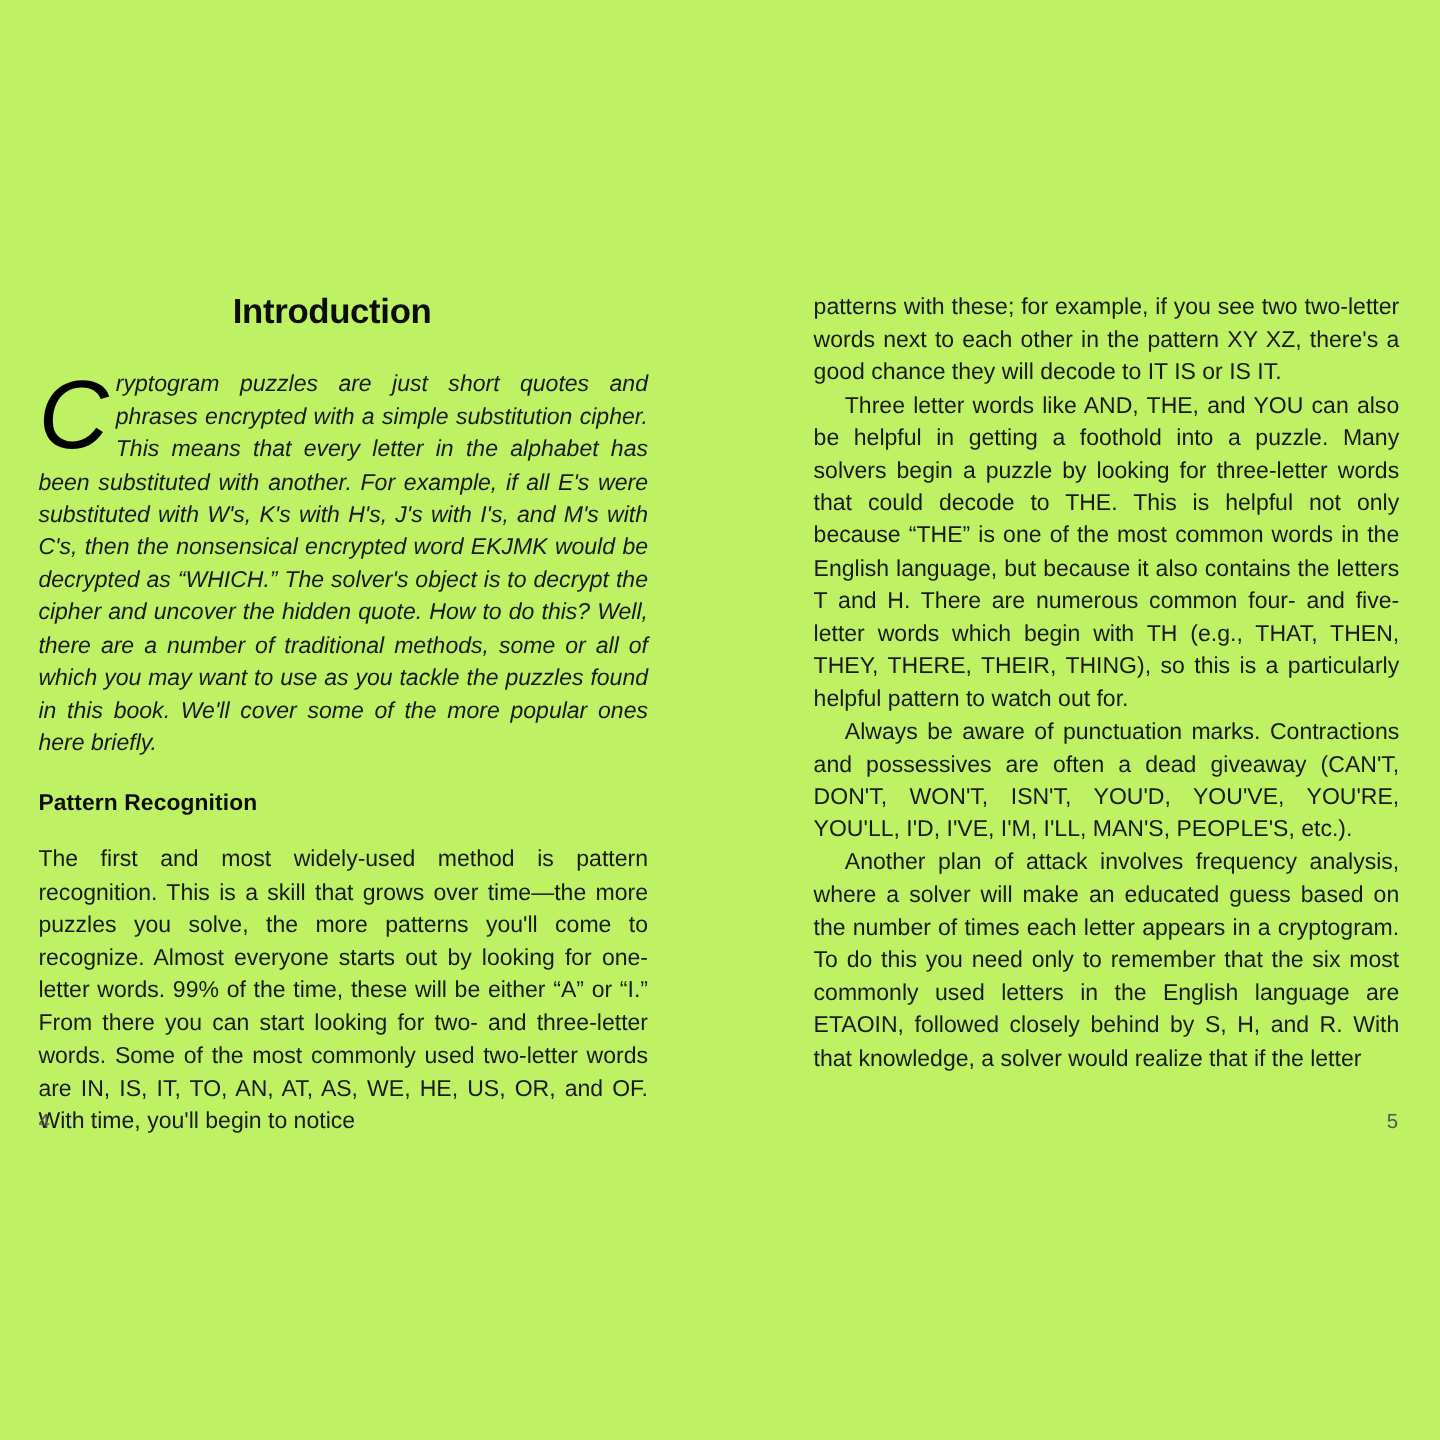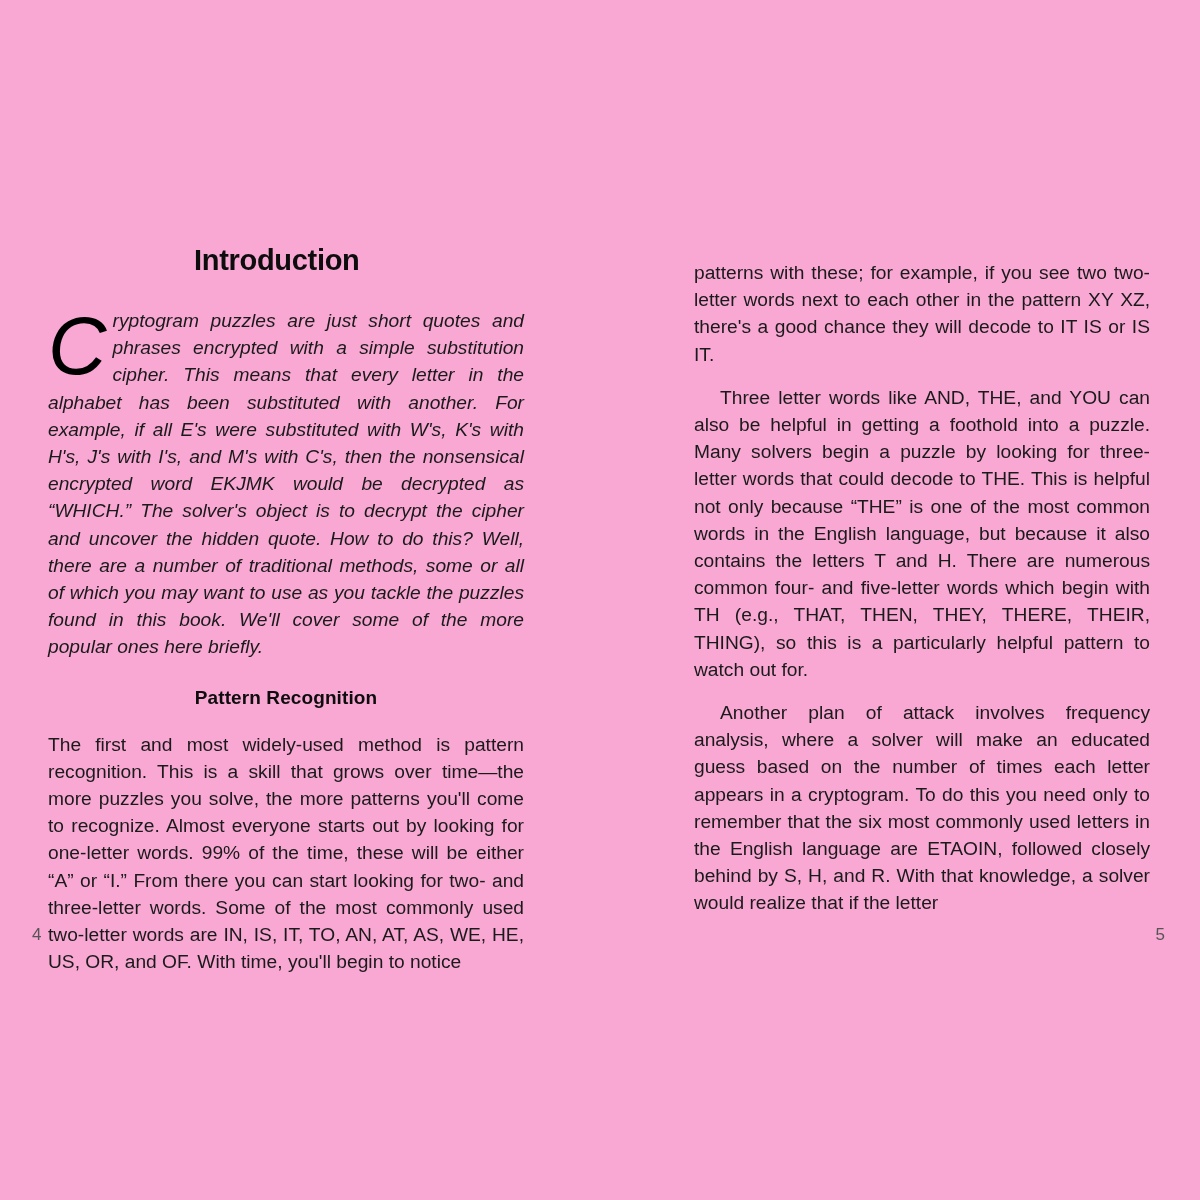--- a/index.html
+++ b/index.html
@@ -13,21 +13,21 @@
     height: 1200px;
     font-family: "Liberation Sans", sans-serif;
     color: #1a1a1a;
     overflow: hidden;
   }
 
   .spread {
     position: relative;
     width: 1200px;
     height: 1200px;
-    background: #f9a8d4;
+    background: #bef264;
   }
 
   
   .page-left {
     position: absolute;
     left: 0;
     top: 0;
     width: 600px;
     height: 1200px;
   }
@@ -61,34 +61,33 @@
     line-height: 34px;
     margin: 0 0 30px 0;
     padding-left: 162px;
     color: #0d0d0d;
   }
 
   
   .section-head {
     font-size: 19px;
     font-weight: bold;
-    text-align: center;
     letter-spacing: 0.1px;
     margin: 26px 0 22px 0;
     color: #0d0d0d;
   }
   .section-head.tight-top { margin-top: 30px; }
 
   
   p.body {
     font-size: 19.2px;
     line-height: 27.2px;
     text-align: justify;
     text-justify: inter-word;
-    margin: 16px;
+    margin: 0;
     color: #1a1a1a;
     -webkit-hyphens: none;
     hyphens: none;
   }
   p.body + p.body { text-indent: 26px; }
   p.body.no-indent { text-indent: 0; }
 
   
   .dropcap-para {
     position: relative;
@@ -138,20 +137,21 @@
     <div class="folio folio-left">4</div>
   </div>
 
   <div class="page-right">
     <div class="col">
 
       <p class="body no-indent">patterns with these; for example, if you see two two-letter words next to each other in the pattern XY XZ, there's a good chance they will decode to IT IS or IS IT.</p>
 
       <p class="body">Three letter words like AND, THE, and YOU can also be helpful in getting a foothold into a puzzle. Many solvers begin a puzzle by looking for three-letter words that could decode to THE. This is helpful not only because “THE” is one of the most common words in the English language, but because it also contains the letters T and H. There are numerous common four- and five-letter words which begin with TH (e.g., THAT, THEN, THEY, THERE, THEIR, THING), so this is a particularly helpful pattern to watch out for.</p>
 
+      <p class="body">Always be aware of punctuation marks. Contractions and possessives are often a dead giveaway (CAN'T, DON'T, WON'T, ISN'T, YOU'D, YOU'VE, YOU'RE, YOU'LL, I'D, I'VE, I'M, I'LL, MAN'S, PEOPLE'S, etc.).</p>
 
 
       <p class="body no-indent" style="text-indent:26px;">Another plan of attack involves frequency analysis, where a solver will make an educated guess based on the number of times each letter appears in a cryptogram. To do this you need only to remember that the six most commonly used letters in the English language are ETAOIN, followed closely behind by S, H, and R. With that knowledge, a solver would realize that if the letter</p>
 
     </div>
 
     <div class="folio folio-right">5</div>
   </div>
 
 </div>

